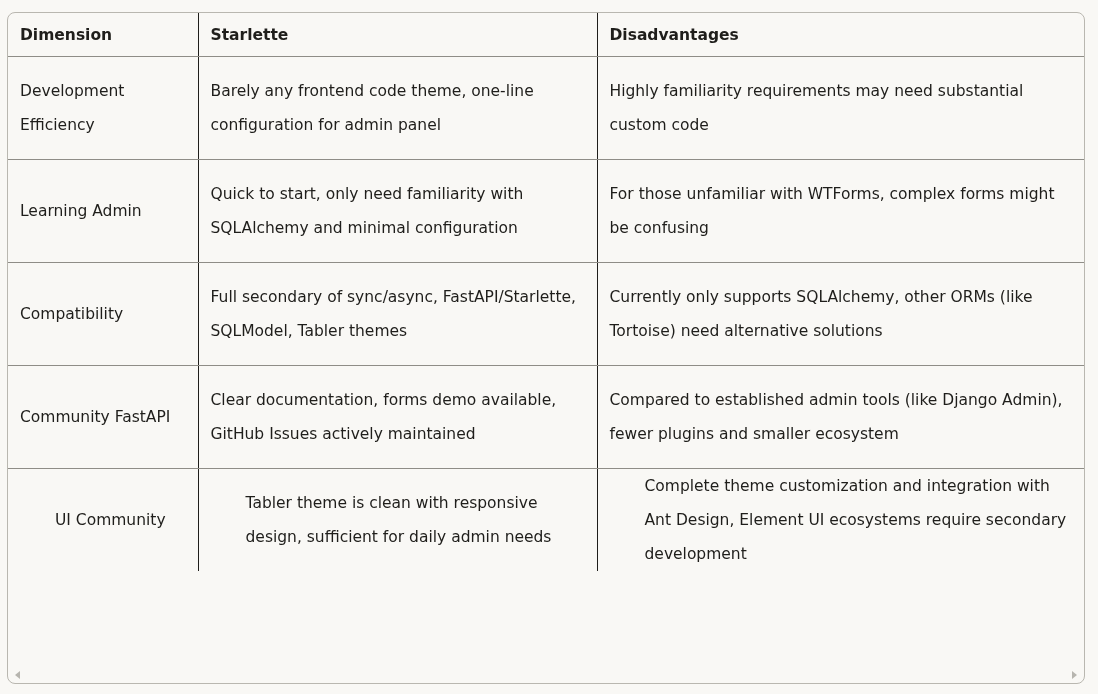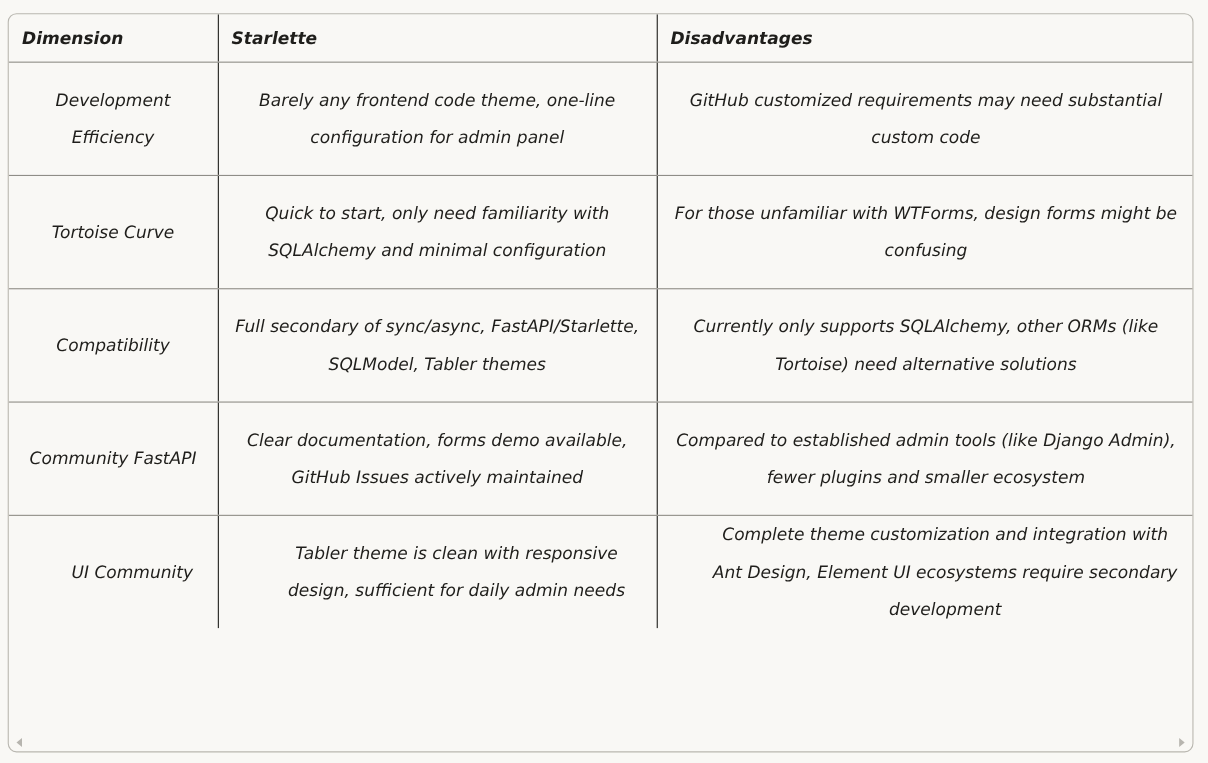--- a/index.html
+++ b/index.html
@@ -18,39 +18,37 @@
     border-radius: 8px;
     box-sizing: border-box;
     overflow: hidden;
     background: #f9f8f5;
   }
   table {
     border-collapse: collapse;
     width: 100%;
     table-layout: fixed;
     font-size: 15.5px;
-    font-style: italic;
   }
   col.c1 { width: 190px; }
   col.c2 { width: 399px; }
   col.c3 { width: 489px; }
   th {
     text-align: left;
     font-weight: bold;
     height: 43px;
     padding: 0 12px;
     border-bottom: 1px solid #8f8d87;
     font-size: 15.5px;
   }
   td {
     padding: 0 12px;
     line-height: 34px;
     vertical-align: middle;
     border-bottom: 1px solid #8f8d87;
-    text-align: center;
   }
   tr.last td { border-bottom: none; padding-left: 47px; }
   th + th, td + td { border-left: 1px solid #1f1e1b; }
   .r3 td { height: 102px; }
   .scrollbar {
     position: absolute; left: 0; right: 0; bottom: 0;
     height: 16px;
   }
   .arrow-left, .arrow-right {
     position: absolute; bottom: 4px; width: 0; height: 0;
@@ -73,26 +71,26 @@
       <tr>
         <th>Dimension</th>
         <th>Starlette</th>
         <th>Disadvantages</th>
       </tr>
     </thead>
     <tbody>
       <tr class="r3">
         <td>Development Efficiency</td>
         <td>Barely any frontend code theme, one-line configuration for admin panel</td>
-        <td>GitHub customized requirements may need substantial custom code</td>
+        <td>Highly familiarity requirements may need substantial custom code</td>
       </tr>
       <tr class="r3">
-        <td>Tortoise Curve</td>
+        <td>Learning Admin</td>
         <td>Quick to start, only need familiarity with SQLAlchemy and minimal configuration</td>
-        <td>For those unfamiliar with WTForms, design forms might be confusing</td>
+        <td>For those unfamiliar with WTForms, complex forms might be confusing</td>
       </tr>
       <tr class="r3">
         <td>Compatibility</td>
         <td>Full secondary of sync/async, FastAPI/Starlette, SQLModel, Tabler themes</td>
         <td>Currently only supports SQLAlchemy, other ORMs (like Tortoise) need alternative solutions</td>
       </tr>
       <tr class="r3">
         <td>Community FastAPI</td>
         <td>Clear documentation, forms demo available, GitHub Issues actively maintained</td>
         <td>Compared to established admin tools (like Django Admin), fewer plugins and smaller ecosystem</td>

